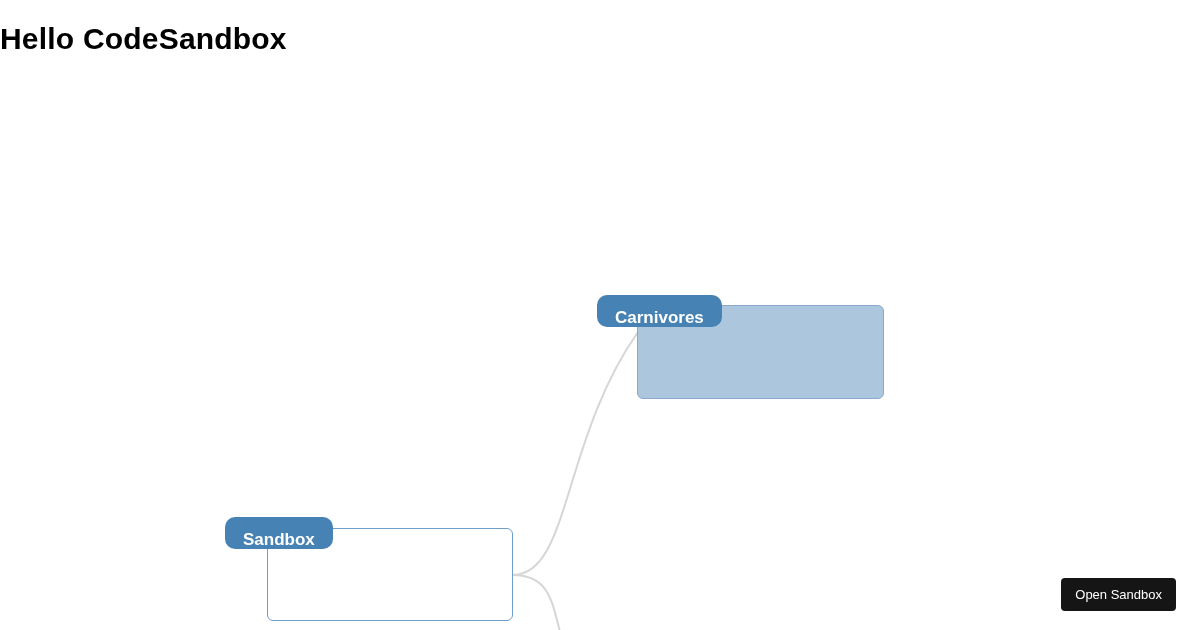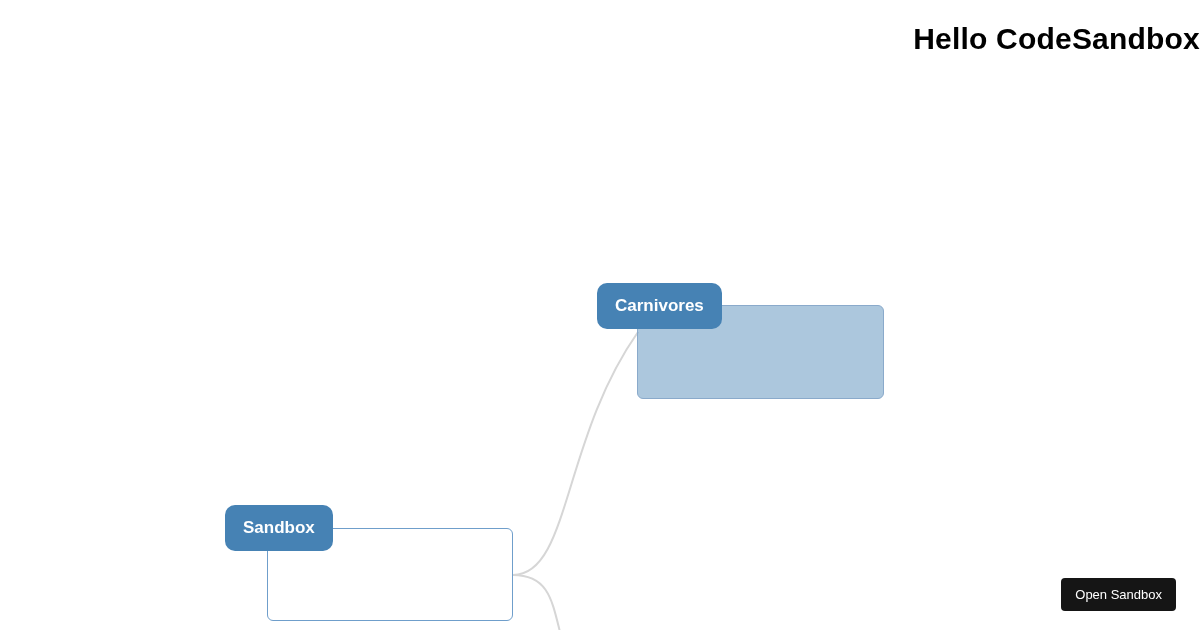--- a/index.html
+++ b/index.html
@@ -9,21 +9,21 @@
     background: #ffffff;
     overflow: hidden;
     font-family: "Liberation Sans", sans-serif;
     position: relative;
   }
   .page-title {
     position: absolute;
     top: 22px;
     left: 0;
     width: 100%;
-    text-align: right;
+    text-align: left;
     font-size: 30px;
     font-weight: bold;
     color: #000000;
     letter-spacing: 0.2px;
   }
   .mindmap-canvas {
     position: absolute;
     left: 0;
     top: 0;
     width: 1200px;
@@ -34,25 +34,26 @@
     stroke: #d6d6d6;
     stroke-width: 2px;
   }
   .mm-node-pill {
     position: absolute;
     border-radius: 10px;
     color: #ffffff;
     font-weight: bold;
     font-size: 17px;
     line-height: 46px;
-    height: 46px;
+    height: 32px;
     padding: 0 18px;
     text-align: center;
     cursor: pointer;
     z-index: 3;
+    margin-top: 12px;
   }
   .mm-child-box {
     position: absolute;
     border-radius: 6px;
     z-index: 2;
   }
   .mm-child-box.filled {
     background: rgba(70, 130, 180, 0.45);
     border: 1px solid #8aaacb;
   }

